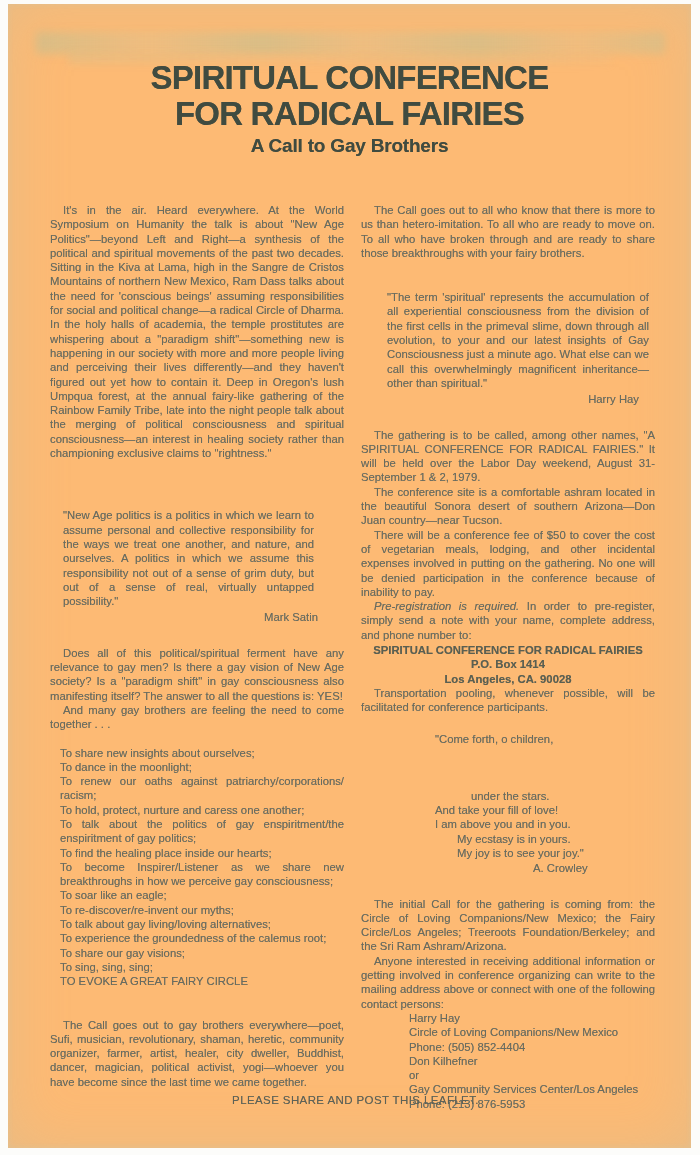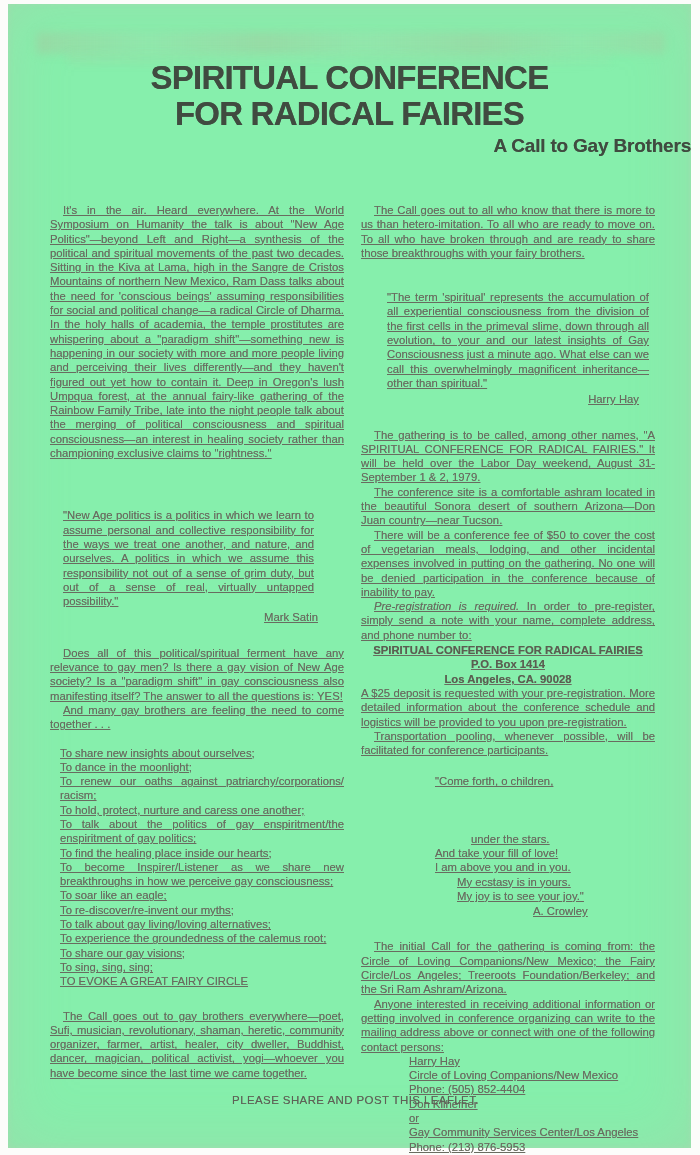--- a/index.html
+++ b/index.html
@@ -10,21 +10,21 @@
     overflow: hidden;
   }
   .scan {
     position: relative;
     width: 700px; height: 1155px;
     background: #fcfcfa;
   }
   .paper {
     position: absolute;
     left: 8px; right: 9px; top: 4px; bottom: 7px;
-    background: #86efac;
+    background: #fdba74;
     box-shadow: inset 0 0 60px rgba(186,192,170,0.30), inset 0 0 6px rgba(200,205,185,0.35);
   }
   .ghost-band {
     position: absolute; top: 28px; left: 28px; right: 26px; height: 22px;
     background: linear-gradient(90deg,
       rgba(170,194,156,0.40) 0%, rgba(190,206,176,0.18) 18%,
       rgba(172,196,158,0.42) 36%, rgba(190,206,176,0.20) 52%,
       rgba(172,196,158,0.40) 70%, rgba(190,206,176,0.16) 86%,
       rgba(172,196,158,0.34) 100%);
     filter: blur(4px);
@@ -49,39 +49,37 @@
     font-weight: bold;
     letter-spacing: -0.8px;
     text-shadow: 0 0 0.6px rgba(64,75,64,0.8);
   }
   .subtitle {
     font-size: 19px;
     font-weight: bold;
     margin-top: 3px;
     letter-spacing: -0.2px;
     text-shadow: 0 0 0.5px rgba(64,75,64,0.7);
-    text-align: right;
   }
   .columns {
     position: relative;
     display: flex;
     gap: 17px;
     padding: 46px 36px 0 42px;
     color: #696c60;
     font-size: 11.3px;
     line-height: 14.3px;
     text-align: justify;
     text-shadow: 0 0 0.4px rgba(105,108,96,0.65);
-    text-decoration: underline;
   }
   .col { flex: 1; min-width: 0; }
   p { margin: 0; }
   .ind { text-indent: 13px; }
   .gap-md { margin-top: 21px; }
-  .gap-sm { margin-top: 20px; }
+  .gap-sm { margin-top: 29px; }
   .quote-left { margin: 48px 30px 0 13px; }
   .quote-right { margin: 30px 6px 0 26px; }
   .attr { text-align: right; margin-top: 2px; }
   .attr-satin { padding-right: 26px; }
   .attr-hay { padding-right: 16px; }
   .call-list { margin-top: 14px; padding-left: 10px; }
   .addr-block { margin-top: 1px; text-align: center; font-weight: bold; color: #5a5f51; }
   .poem { margin: 17px 0 0 74px; text-align: left; }
   .poem-ind1 { padding-left: 22px; }
   .poem-ind2 { padding-left: 36px; margin-top: 43px; }
@@ -145,21 +143,20 @@
         <p class="attr attr-hay">Harry Hay</p>
         <p class="ind gap-md">The gathering is to be called, among other names, "A SPIRITUAL CONFERENCE FOR RADICAL FAIRIES." It will be held over the Labor Day weekend, August 31-September 1 &amp; 2, 1979.</p>
         <p class="ind">The conference site is a comfortable ashram located in the beautiful Sonora desert of southern Arizona—Don Juan country—near Tucson.</p>
         <p class="ind">There will be a conference fee of $50 to cover the cost of vegetarian meals, lodging, and other incidental expenses involved in putting on the gathering. No one will be denied participation in the conference because of inability to pay.</p>
         <p class="ind"><span class="em">Pre-registration is required.</span><span> In order to pre-register, simply send a note with your name, complete address, and phone number to:</span></p>
         <div class="addr-block">
           <p>SPIRITUAL CONFERENCE FOR RADICAL FAIRIES</p>
           <p>P.O. Box 1414</p>
           <p>Los Angeles, CA. 90028</p>
         </div>
-        <p>A $25 deposit is requested with your pre-registration. More detailed information about the conference schedule and logistics will be provided to you upon pre-registration.</p>
         <p class="ind">Transportation pooling, whenever possible, will be facilitated for conference participants.</p>
         <div class="poem">
           <p>"Come forth, o children,</p>
           <p class="poem-ind2">under the stars.</p>
           <p>And take your fill of love!</p>
           <p>I am above you and in you.</p>
           <p class="poem-ind1">My ecstasy is in yours.</p>
           <p class="poem-ind1">My joy is to see your joy."</p>
           <p class="poem-attr">A. Crowley</p>
         </div>

